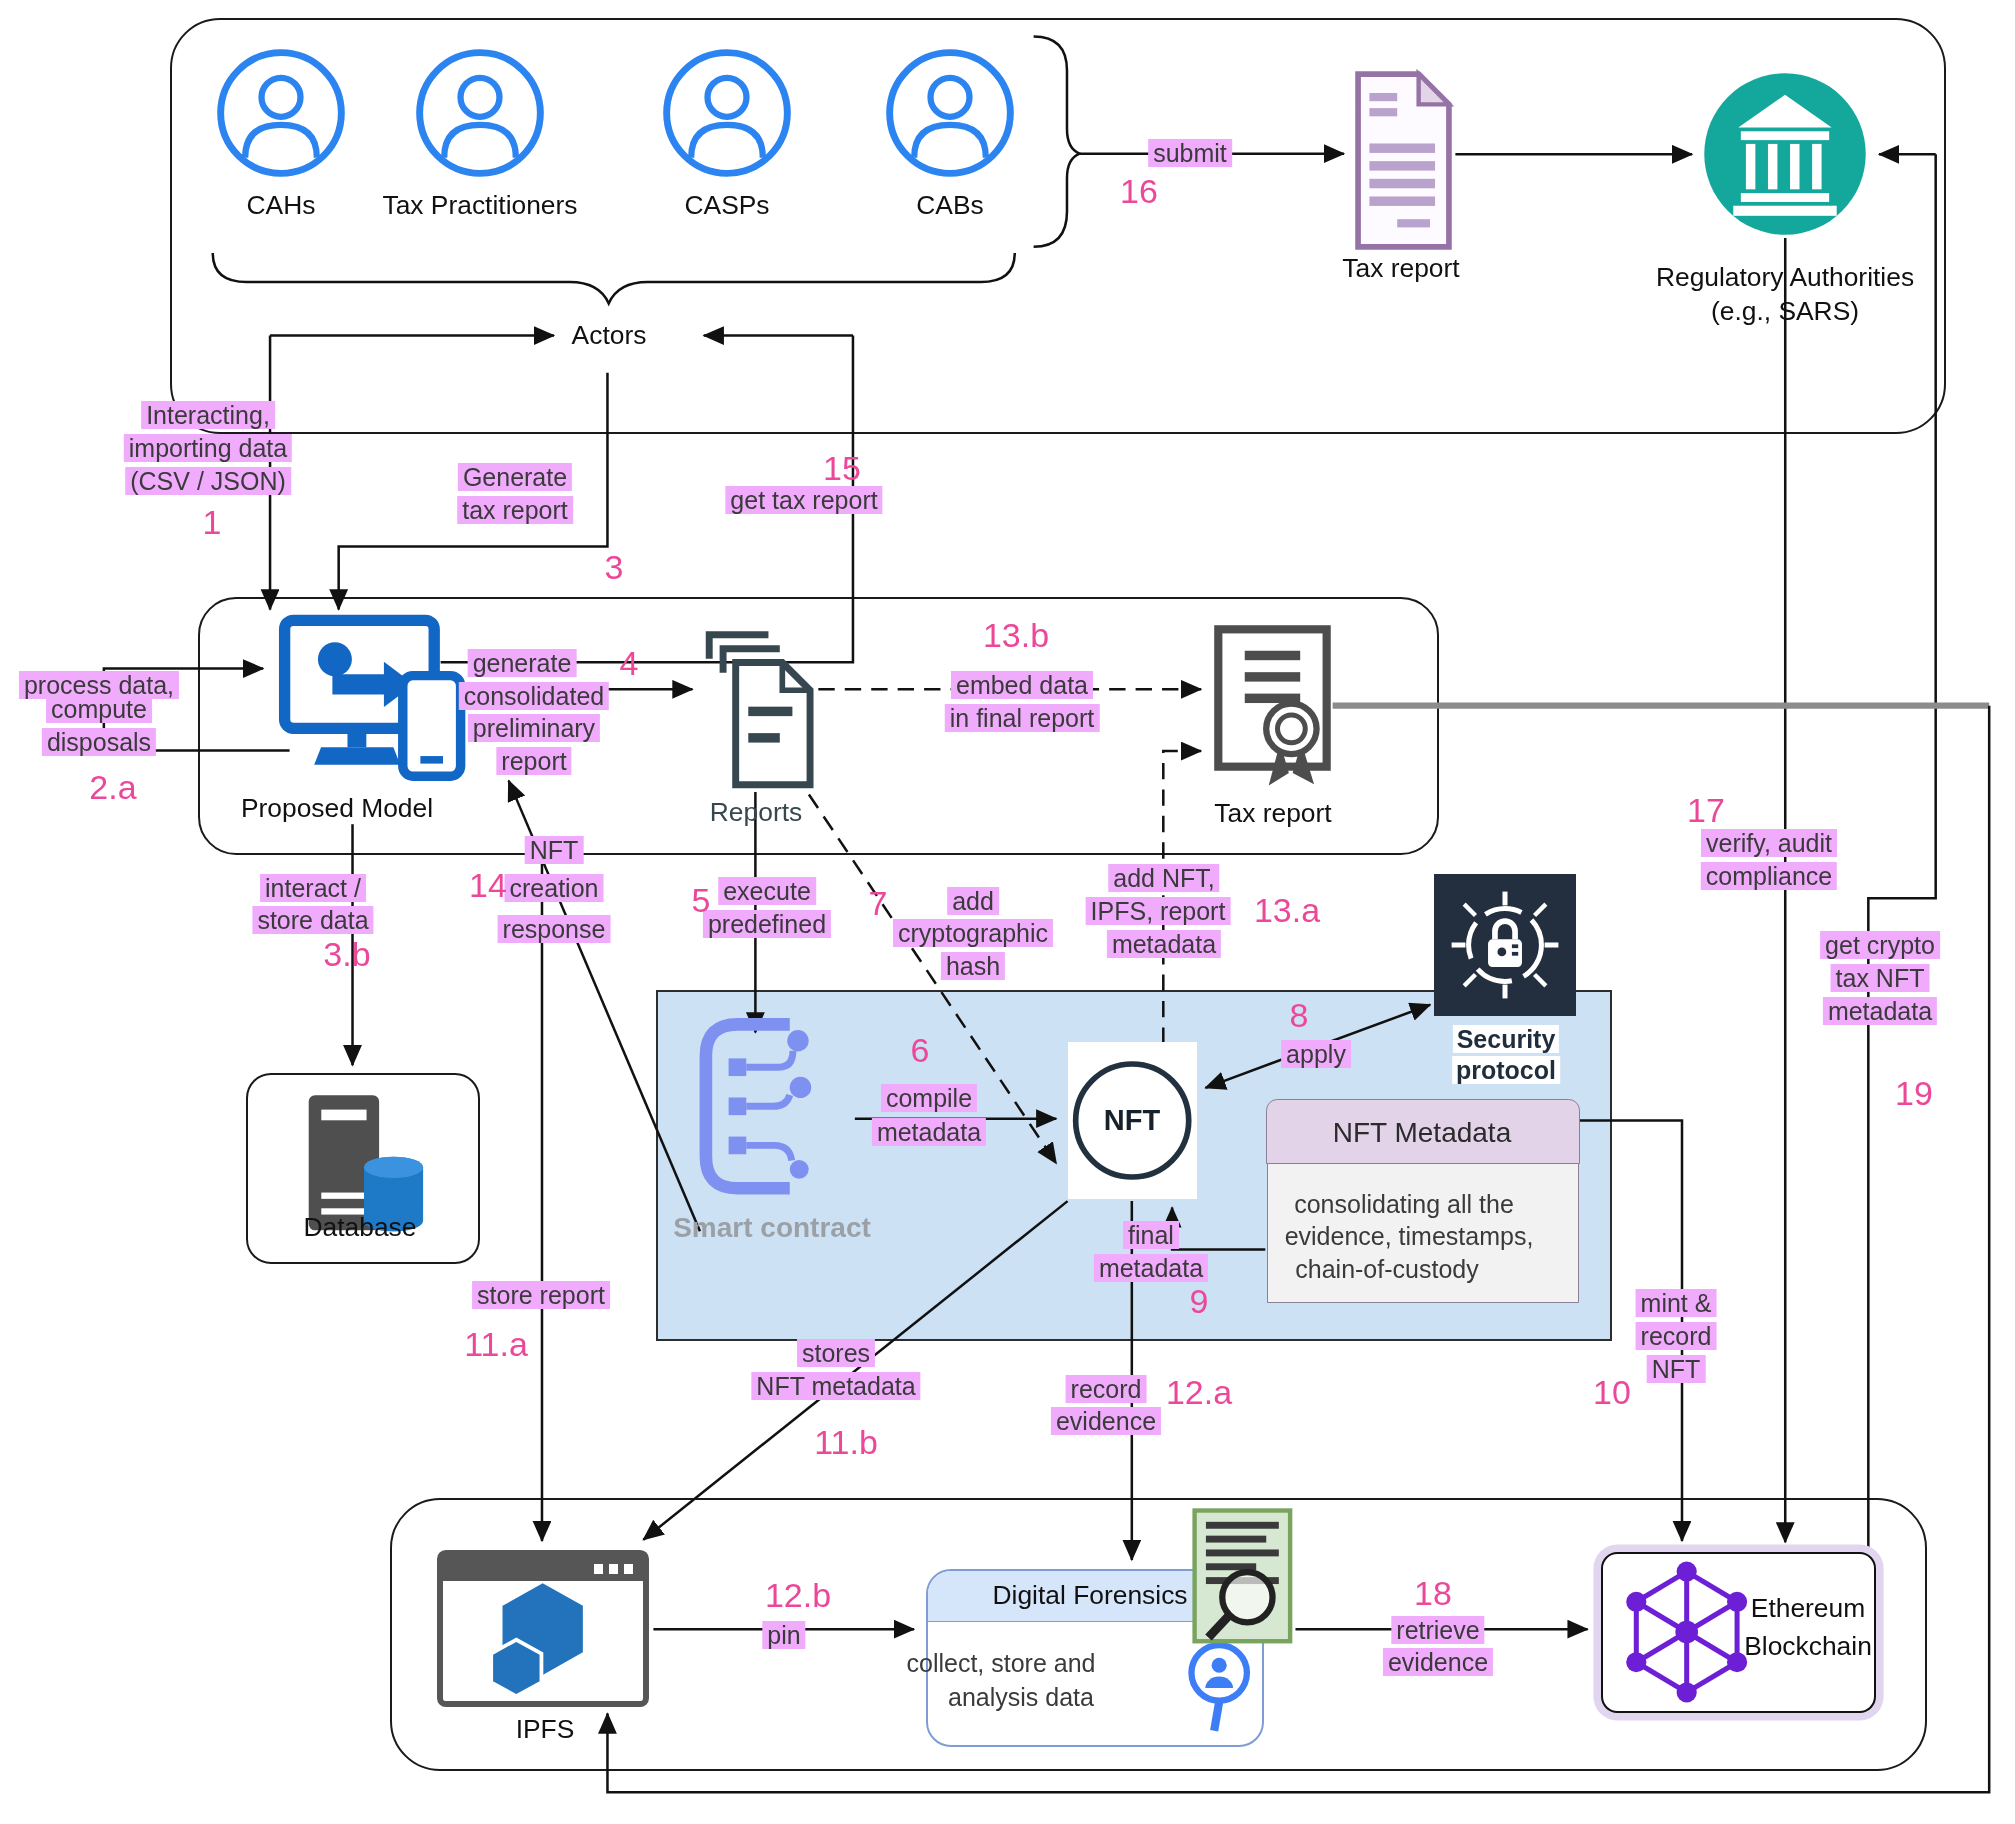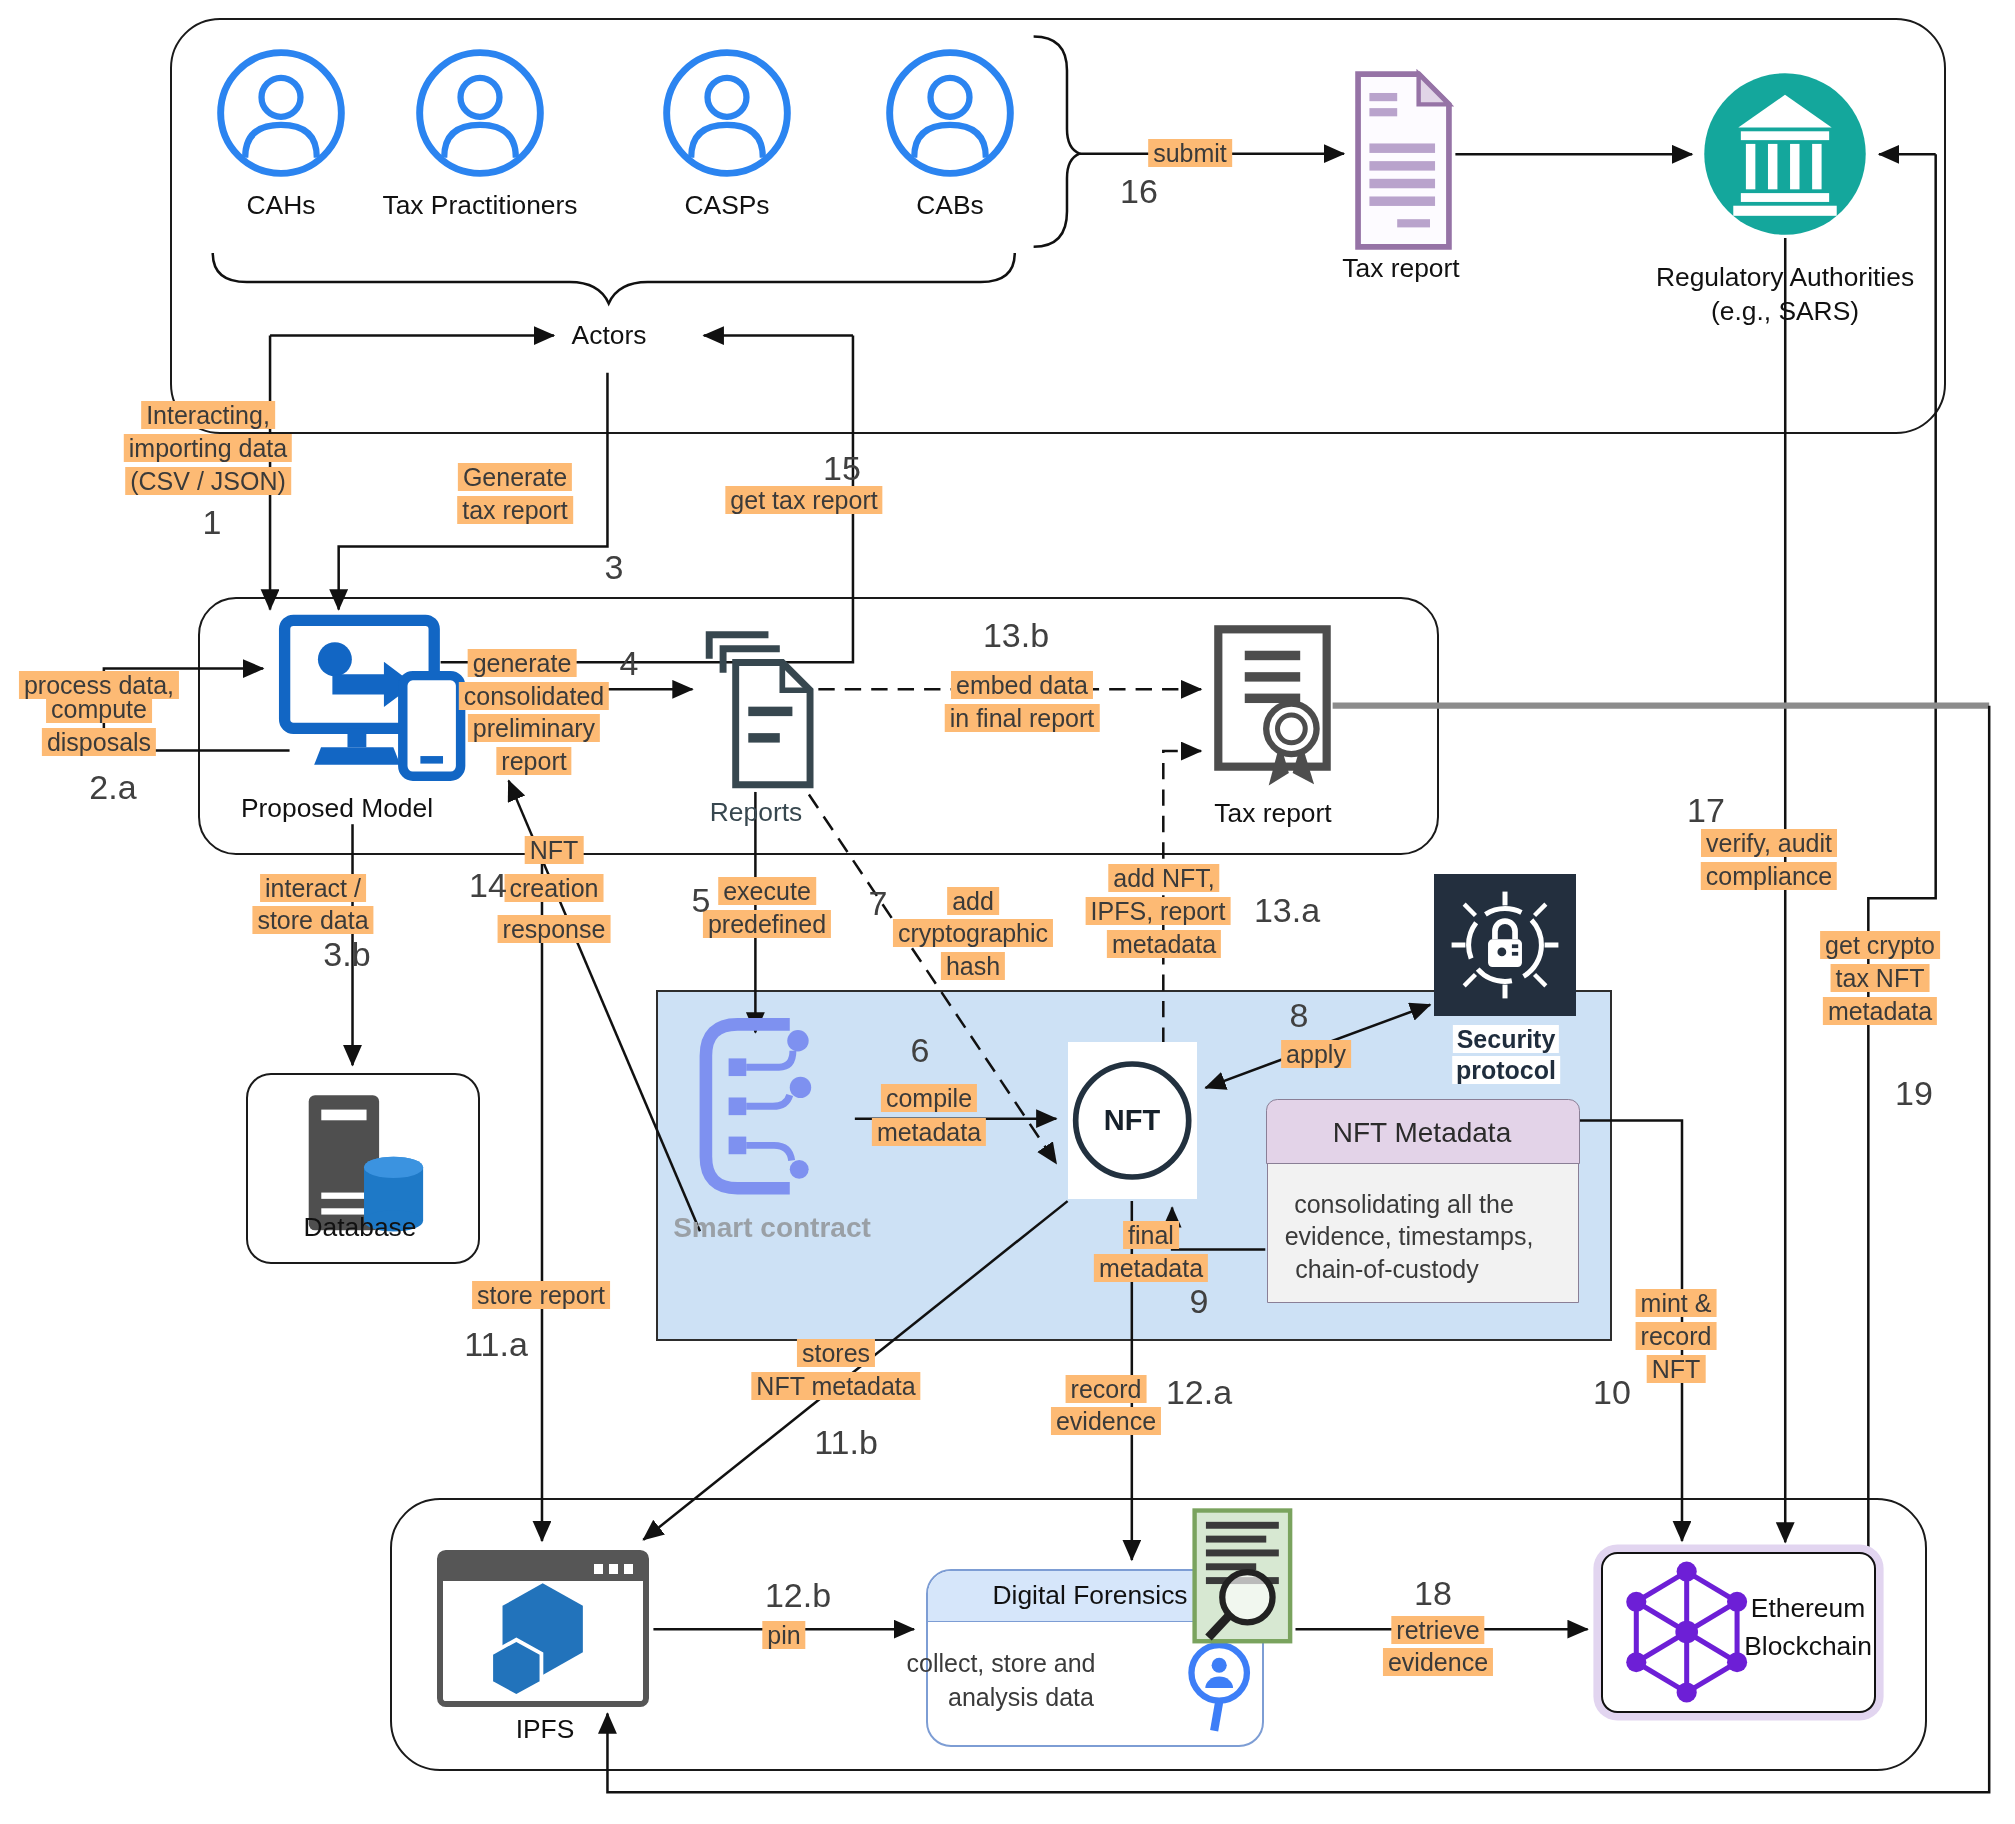--- a/index.html
+++ b/index.html
@@ -3,22 +3,22 @@
 <meta charset="utf-8">
 <style>
   html,body{margin:0;padding:0;background:#fff;}
   body{width:2015px;height:1825px;position:relative;font-family:"Liberation Sans",sans-serif;color:#2d2d2d;overflow:hidden;}
   .abs{position:absolute;}
   
   .frame{position:absolute;border:2.5px solid #1a1a1a;background:transparent;}
   .blue-zone{position:absolute;background:#cde1f5;border:2.5px solid #2d2d2d;}
   
   .t{position:absolute;transform:translate(-50%,-50%);white-space:nowrap;font-size:25px;line-height:1.12;}
-  .lab{background:#fdba74;padding:0 5px;color:#3a3a3a;}
-  .step{color:#404040;font-size:34px;background:transparent;}
+  .lab{background:#f0abfc;padding:0 5px;color:#3a3a3a;}
+  .step{color:#ec4899;font-size:34px;background:transparent;}
   .cap{font-size:26.4px;color:#111;}
   .capgray{font-size:28px;font-weight:bold;color:#9aa0a6;}
   .capnavy{font-size:25px;font-weight:bold;color:#1f2d3d;background:#fff;padding:0 3.8px;}
   .capmeta{font-size:28px;color:#2b2b2b;}
   .body-l{font-size:25px;color:#3a3a3a;}
   .nft-t{font-size:29px;font-weight:bold;color:#16212b;}
   
   .nftmeta{position:absolute;left:1267px;top:1100px;width:310px;height:201px;border:1.9px solid #8a7f96;background:#f2f2f2;border-radius:11.3px 11.3px 0 0;}
   .nftmeta .hd{position:absolute;left:-1.9px;top:-1.9px;right:-1.9px;height:63px;background:#e3d3e8;border:1.9px solid #8a7f96;border-radius:11.3px 11.3px 0 0;}
   .ipfs-win{position:absolute;left:437px;top:1550px;width:212px;height:157px;background:#fff;border:6.3px solid #565656;border-radius:8.8px;box-sizing:border-box;}

